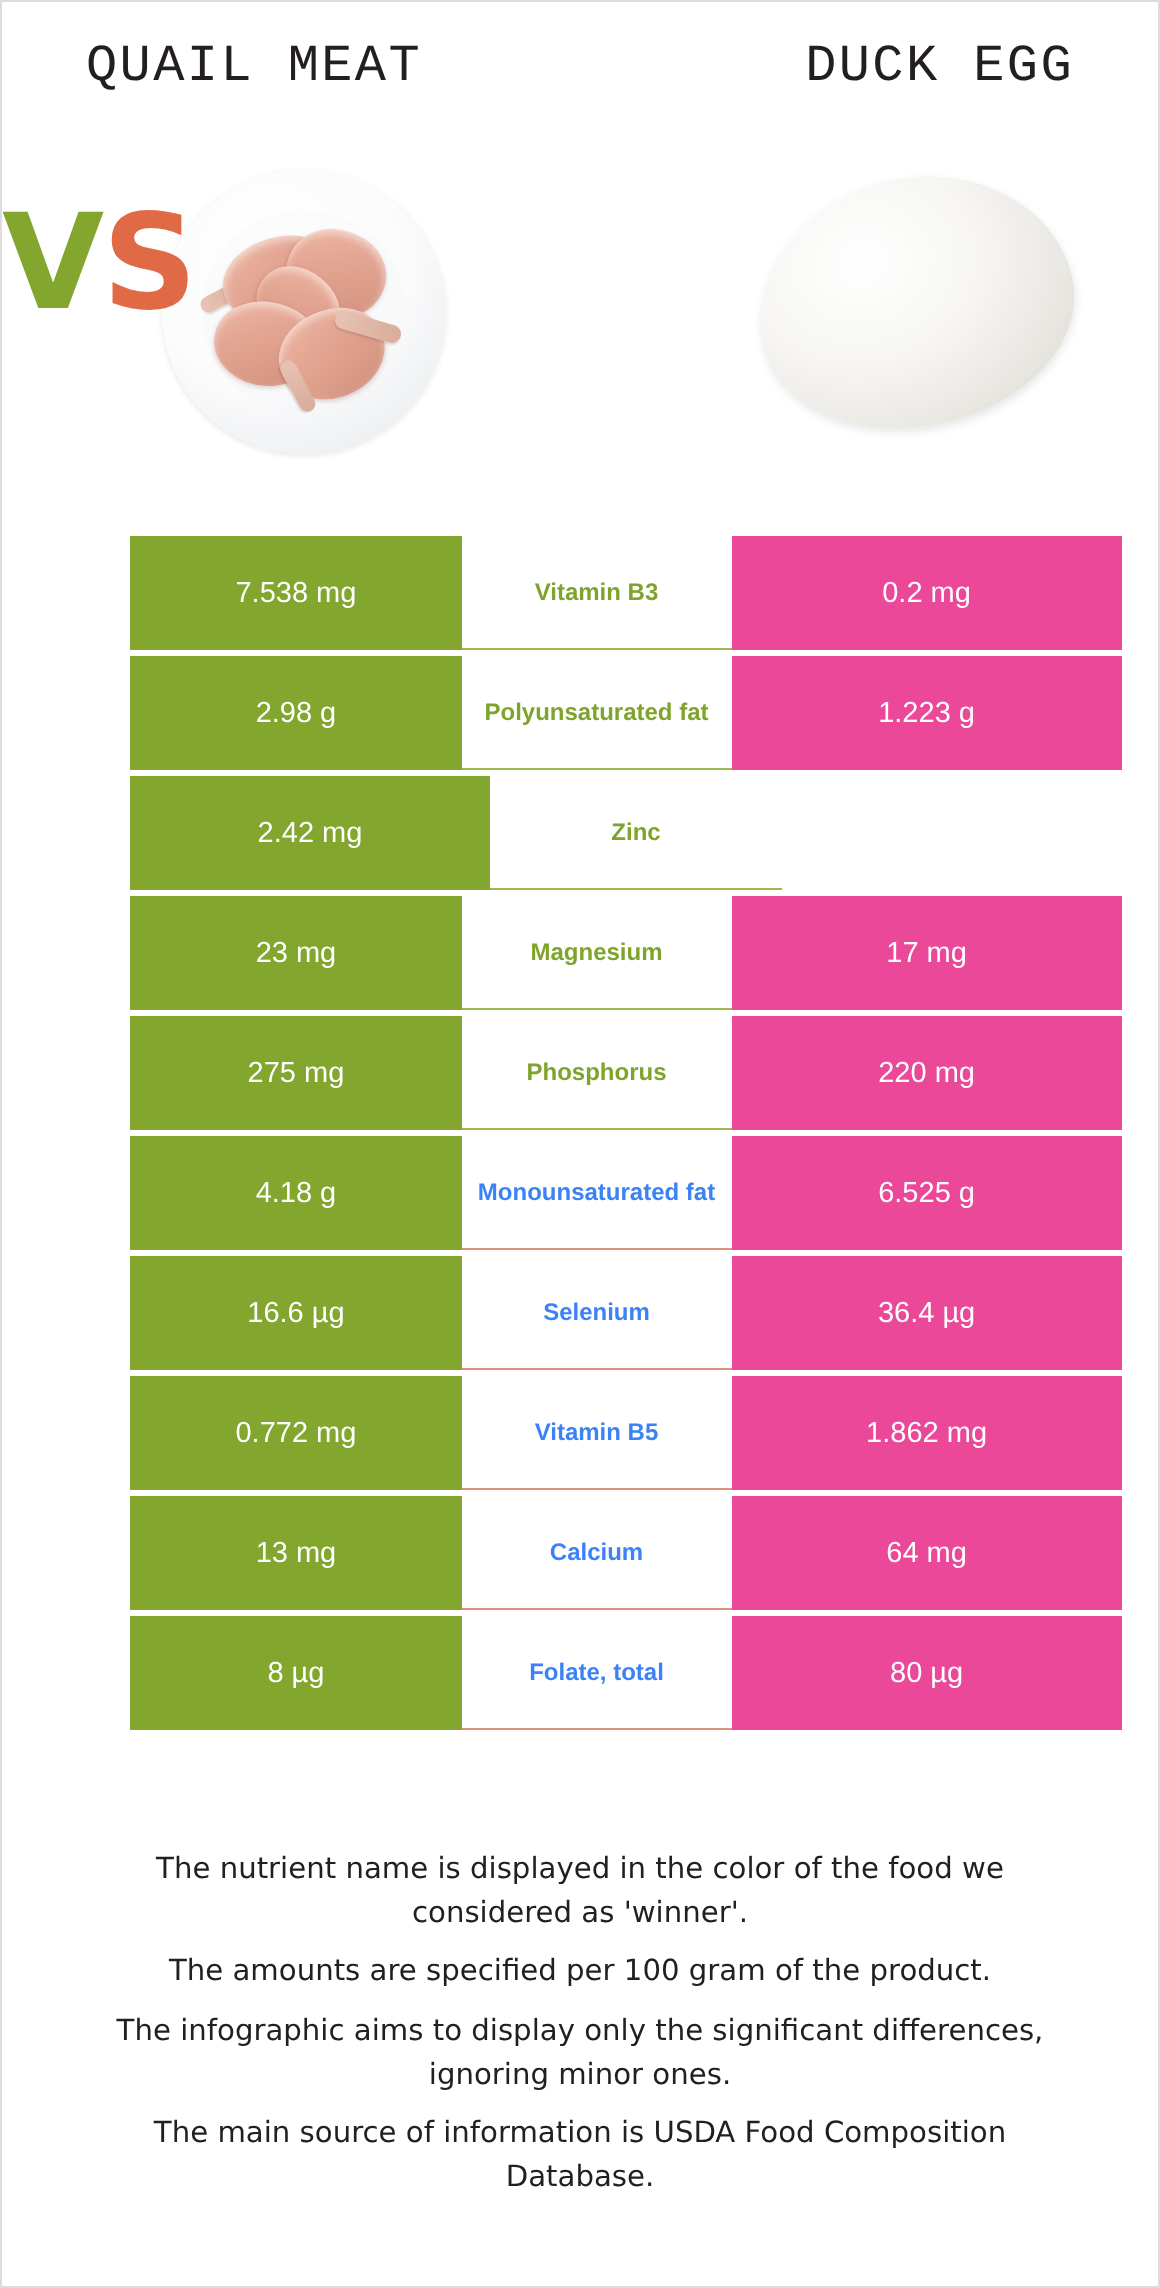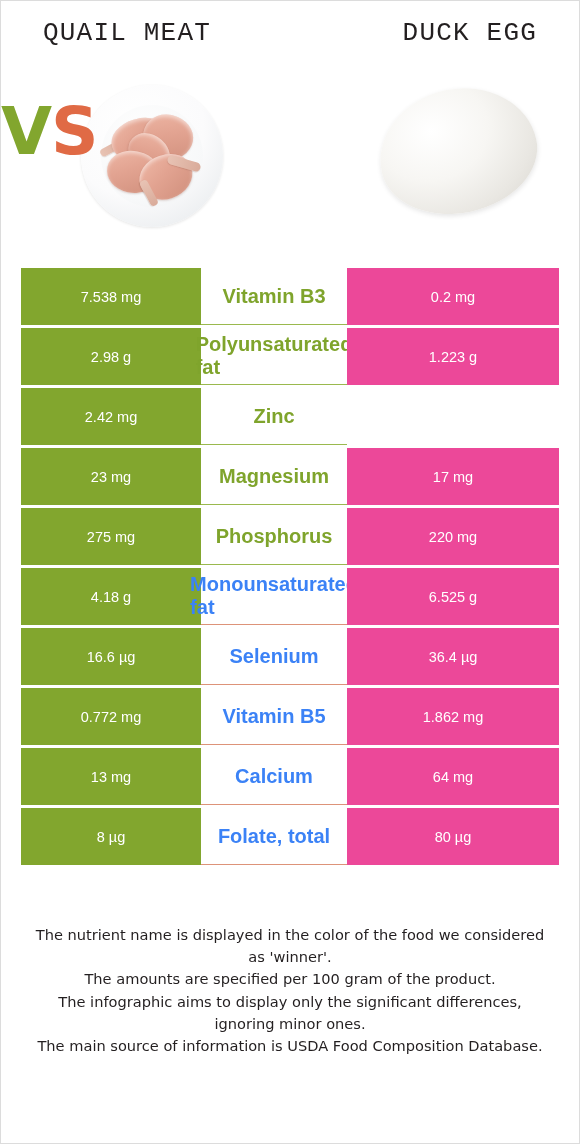--- a/index.html
+++ b/index.html
@@ -132,20 +132,21 @@
   
   .table {
     margin: 0 20px;
     width: 540px;
     box-sizing: border-box;
   }
   .row {
     display: flex;
     height: 57px;
     margin-bottom: 3px;
+    margin-left: 44px;
   }
   .cell {
     display: flex;
     align-items: center;
     justify-content: center;
     font-size: 14.5px;
     box-sizing: border-box;
   }
   .cell-left {
     width: 180px;
@@ -154,35 +155,35 @@
   }
   .cell-right {
     width: 212px;
     background: #ec4899;
     color: #ffffff;
   }
   .cell-name {
     width: 146px;
     background: #ffffff;
     font-weight: bold;
-    font-size: 20px;
+    font-size: 12px;
   }
   .row.win-left  .cell-name { color: #7FA42C; border-bottom: 1px solid #9ab94e; }
   .row.win-right .cell-name { color: #3b82f6; border-bottom: 1px solid #dd9379; }
 
   
   .footer {
     margin: 59px 34px 0 34px;
     text-align: center;
     font-family: "DejaVu Sans", sans-serif;
     font-size: 14.6px;
     line-height: 1.52;
     color: #231f20;
   }
-  .footer p { margin: 0; }
+  .footer p { margin: 7px; }
 </style>
 </head>
 <body>
 
 <div class="page">
 
   <div class="header">
     <div class="title title-left">Quail Meat</div>
     <div class="title title-right">Duck Egg</div>
   </div>

